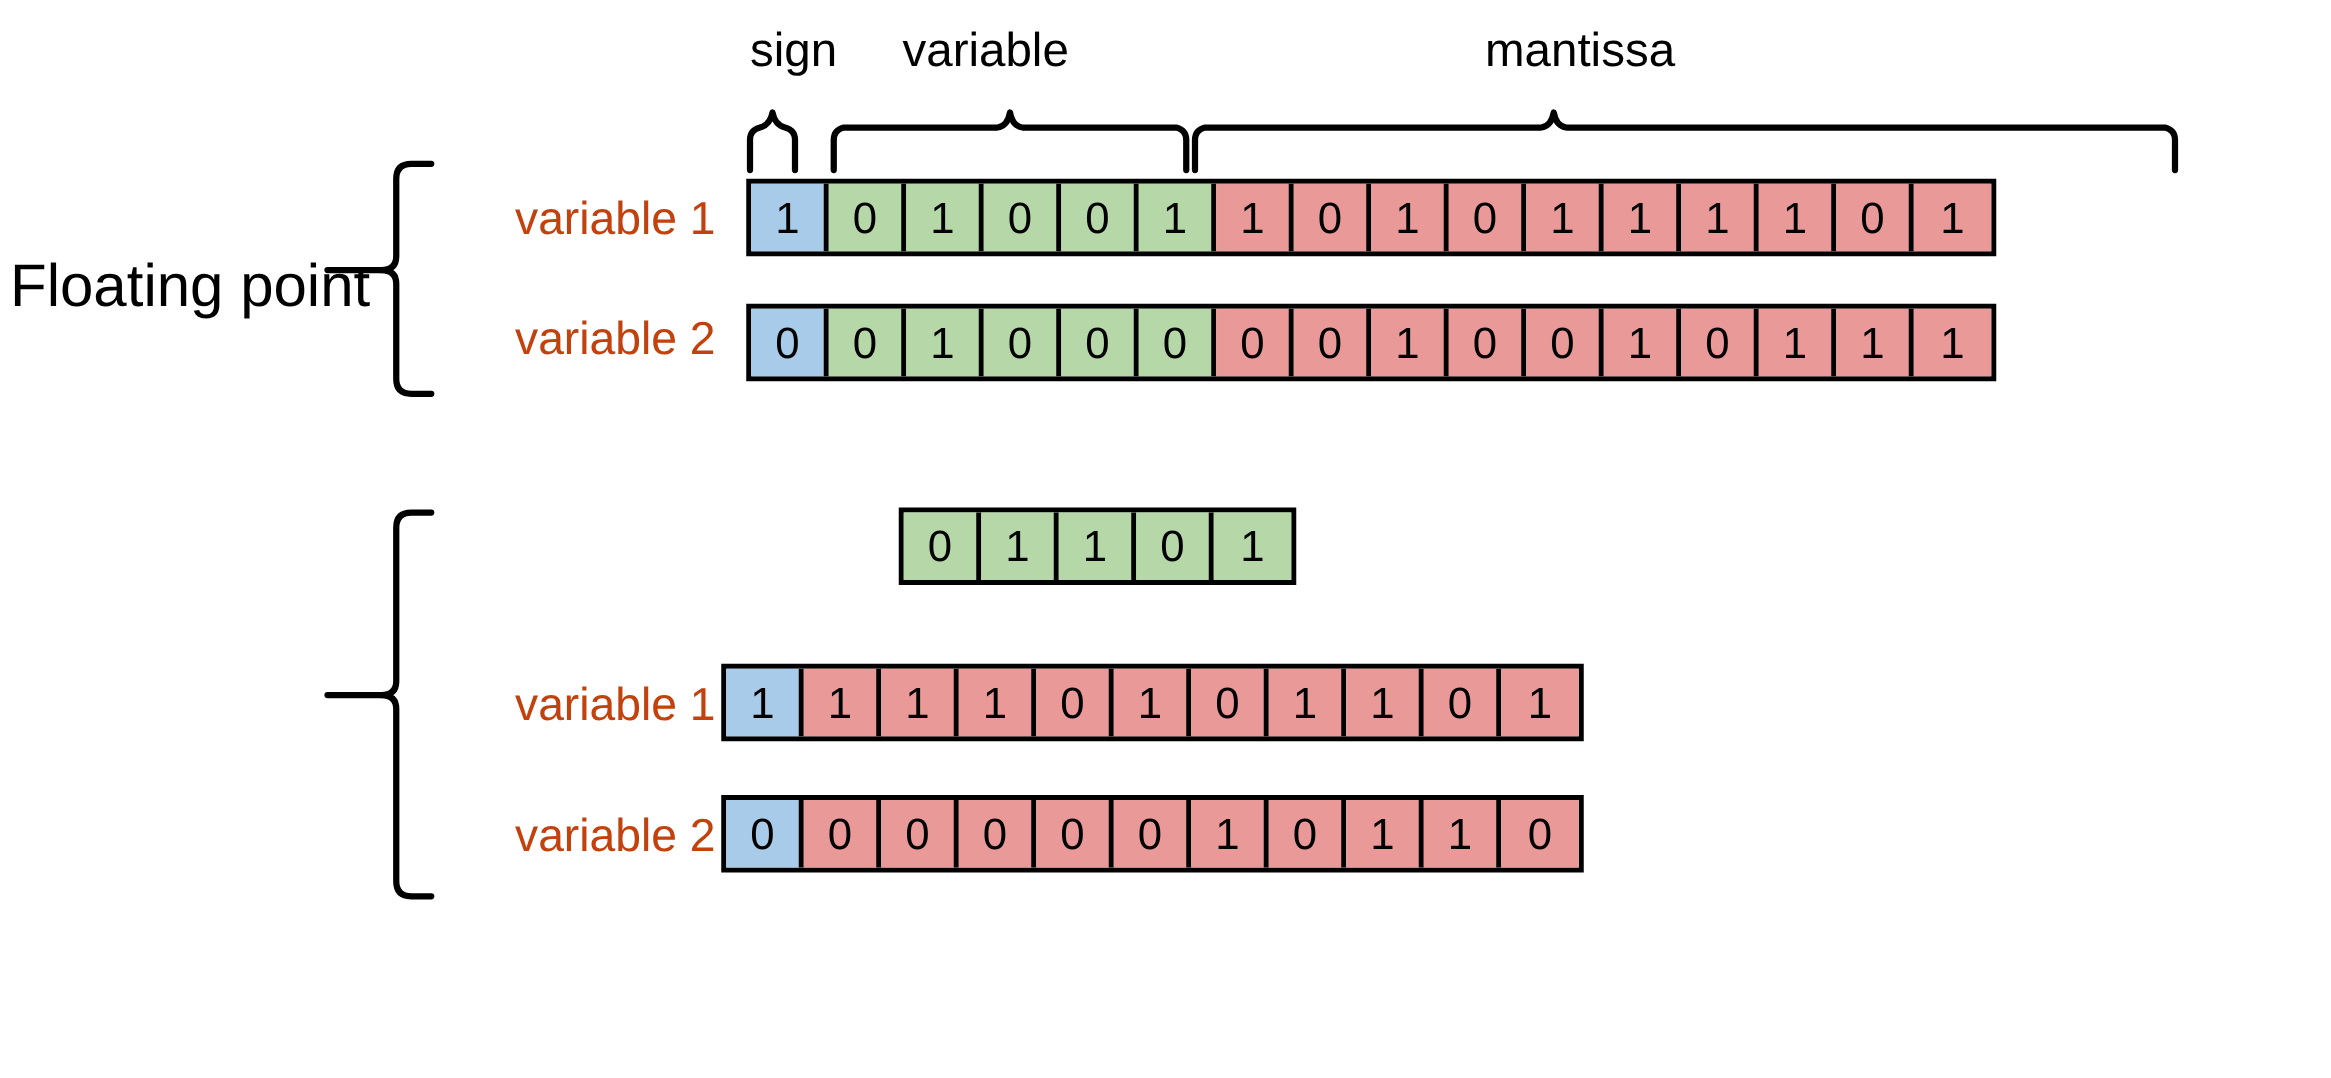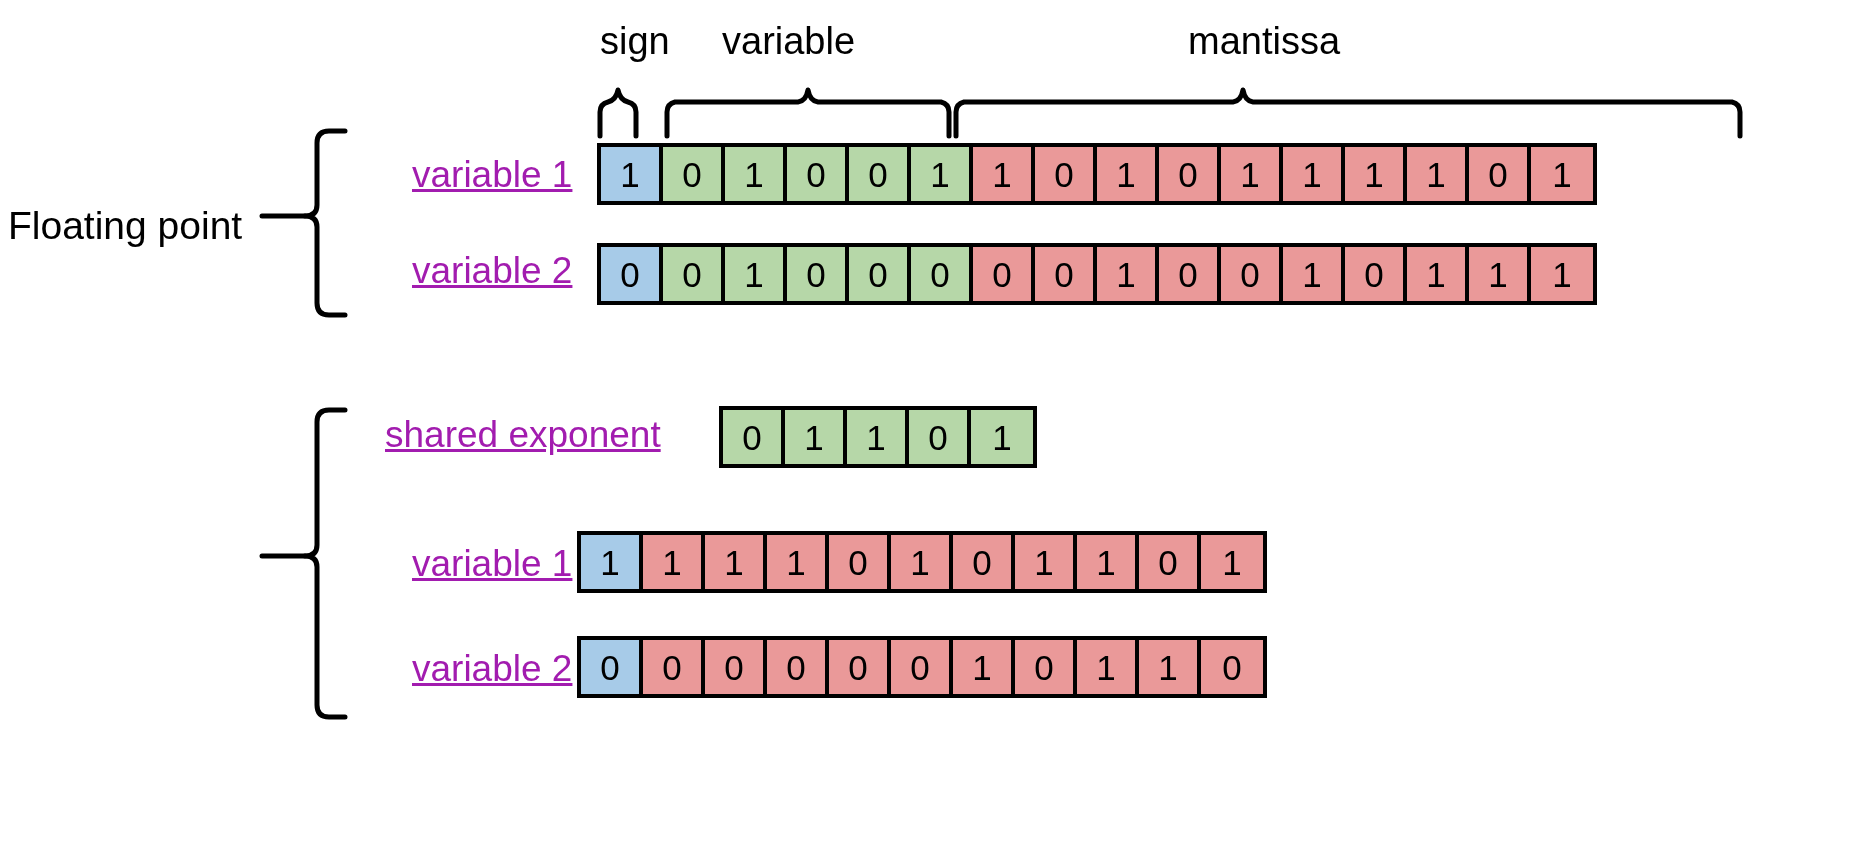--- a/index.html
+++ b/index.html
@@ -8,31 +8,30 @@
     background:#ffffff;
     font-family:"Liberation Sans", sans-serif;
     overflow:hidden;
     position:relative;
   }
   #stage{position:absolute;left:0;top:0;width:1720px;height:862px;}
 
   
   .lbl{
     position:absolute;
-    color:#a21caf;
+    color:#c2410c;
     white-space:nowrap;
     font-size:37px;
     line-height:1;
-    text-decoration:underline;
   }
   .grouplbl{
     position:absolute;
     color:#000;
     white-space:nowrap;
-    font-size:39px;
+    font-size:48px;
     line-height:1;
   }
   .fieldlbl{
     position:absolute;
     color:#000;
     white-space:nowrap;
     font-size:38px;
     line-height:1;
     text-align:center;
   }
@@ -74,21 +73,20 @@
 <div id="stage">
 
   <div class="fieldlbl" style="left:600px;top:22px;">sign</div>
   <div class="fieldlbl" style="left:722px;top:22px;">variable</div>
   <div class="fieldlbl" style="left:1172px;top:22px;margin-left:16px;">mantissa</div>
 
   <div class="grouplbl" style="left:8px;top:206px;">Floating point</div>
 
   <div class="lbl" style="left:412px;top:156px;">variable 1</div>
   <div class="lbl" style="left:412px;top:252px;">variable 2</div>
-  <div class="lbl" style="left:385px;top:416px;">shared exponent</div>
   <div class="lbl" style="left:412px;top:545px;">variable 1</div>
   <div class="lbl" style="left:412px;top:650px;">variable 2</div>
 
   <div class="row" id="fp-row-0" style="left:597px;top:143px;">
       <div class="cell c-sign">1</div>
       <div class="cell c-exp">0</div>
       <div class="cell c-exp">1</div>
       <div class="cell c-exp">0</div>
       <div class="cell c-exp">0</div>
       <div class="cell c-exp">1</div>

